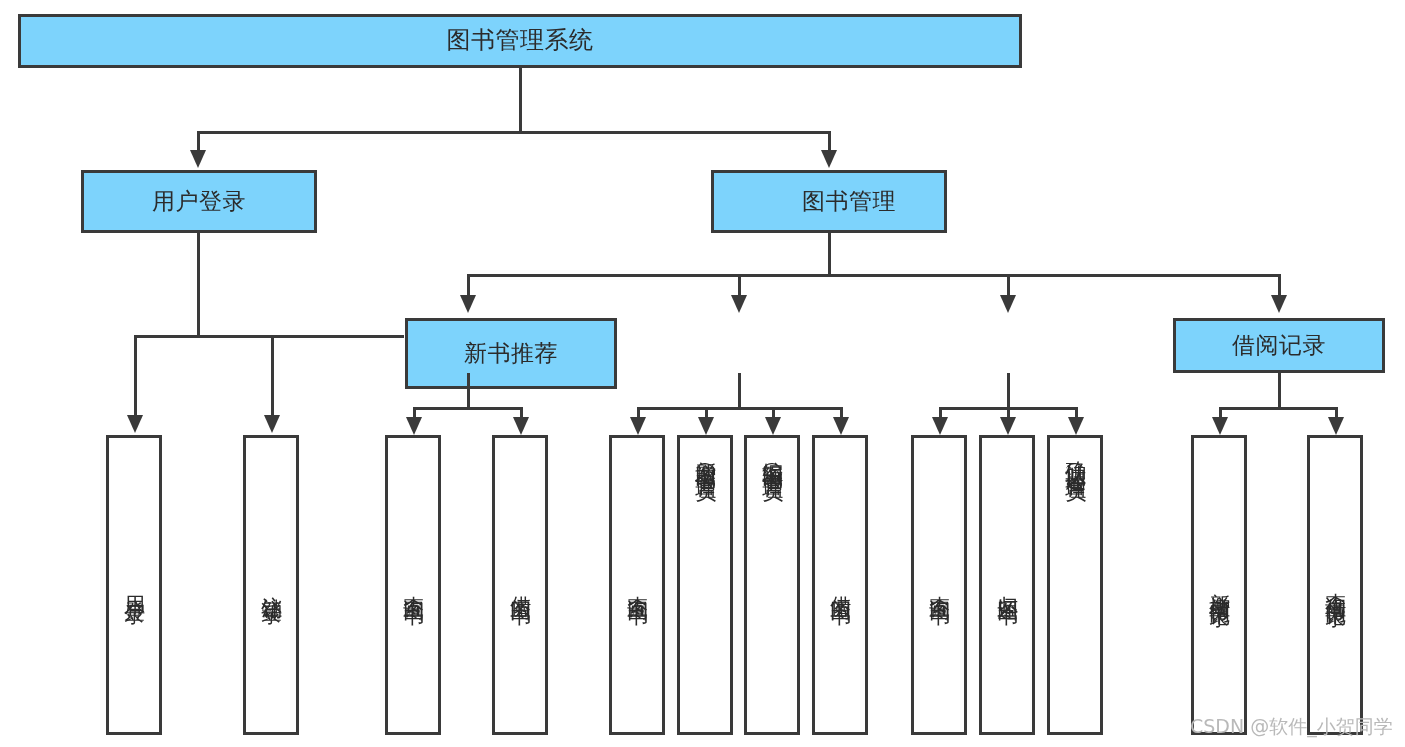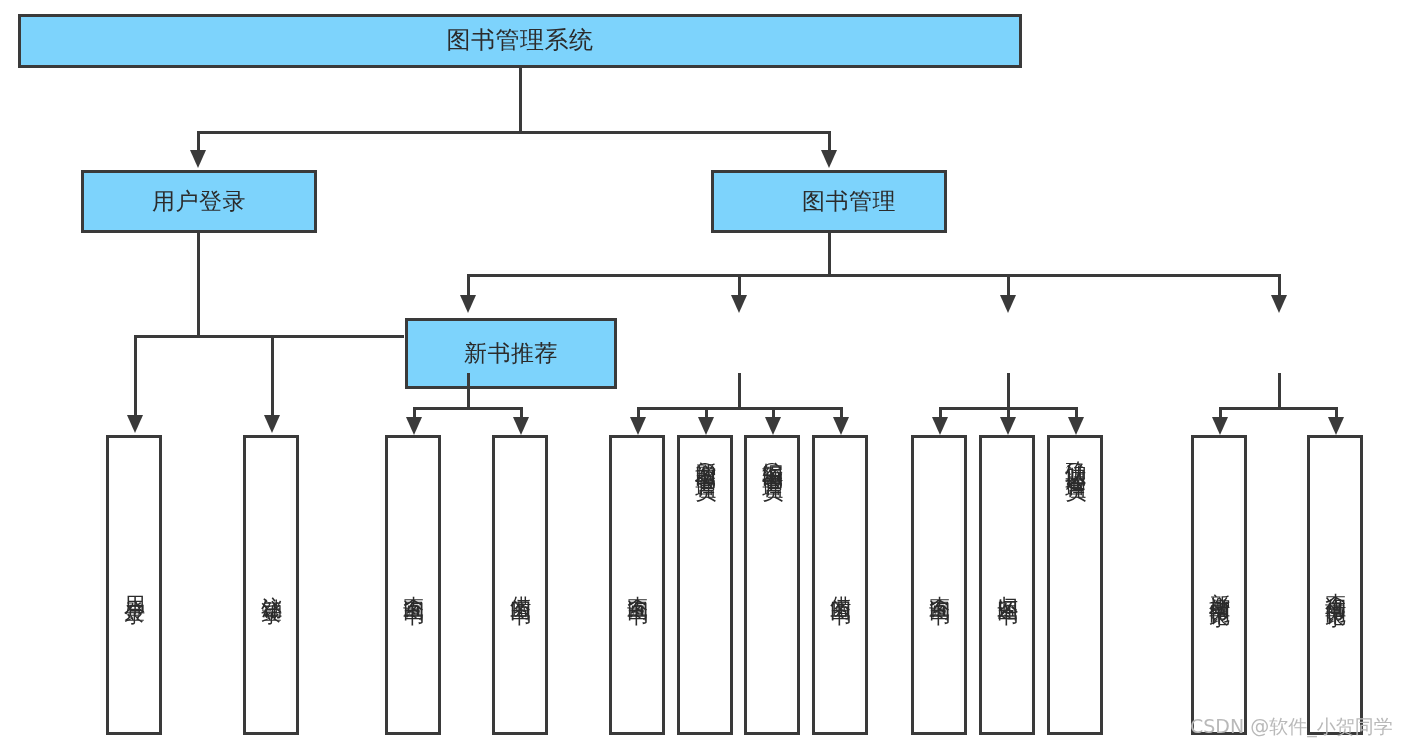--- a/index.html
+++ b/index.html
@@ -131,20 +131,23 @@
 
   <div class="vline" style="left:1278px; top:274px; height:23px;"></div>
   <div class="arrow" style="left:1271px; top:295px;"></div>
 
   <div class="node h-node" style="left:362px; top:318px; width:212px; height:71px;margin-left:43px;">
     <span class="label">新书推荐</span>
   </div>
 
 
 
+  <div class="node h-node" style="left:1173px; top:318px; width:212px; height:55px;">
+    <span class="label">借阅记录</span>
+  </div>
 
   <div class="vline" style="left:467px; top:373px; height:34px;"></div>
   <div class="hline" style="left:413px; top:407px; width:110px;"></div>
   <div class="vline" style="left:413px; top:407px; height:12px;"></div>
   <div class="arrow" style="left:406px; top:417px;"></div>
   <div class="vline" style="left:520px; top:407px; height:12px;"></div>
   <div class="arrow" style="left:513px; top:417px;"></div>
 
   <div class="vline" style="left:738px; top:373px; height:34px;"></div>
   <div class="hline" style="left:637px; top:407px; width:206px;"></div>

